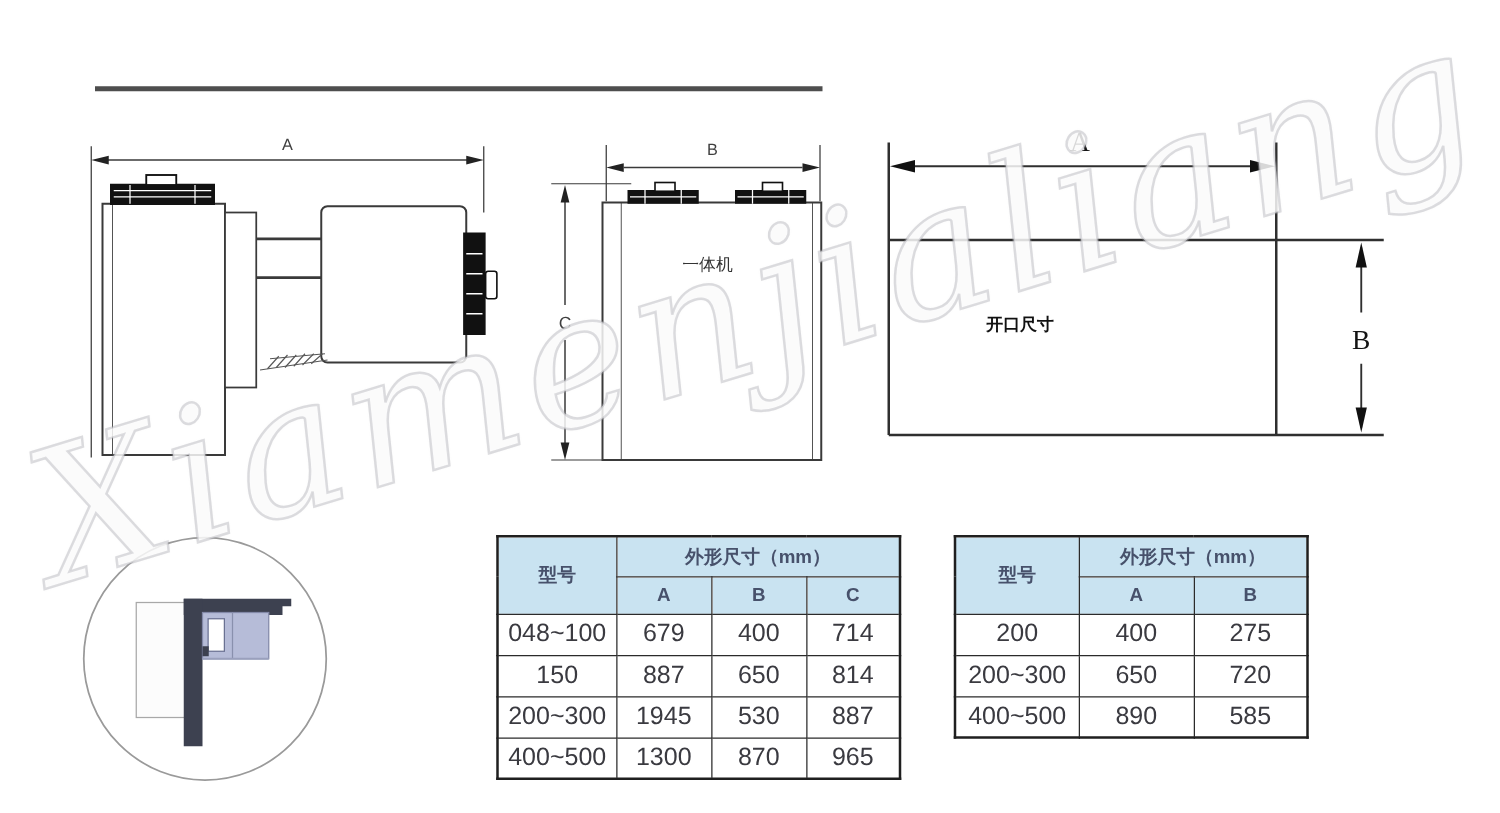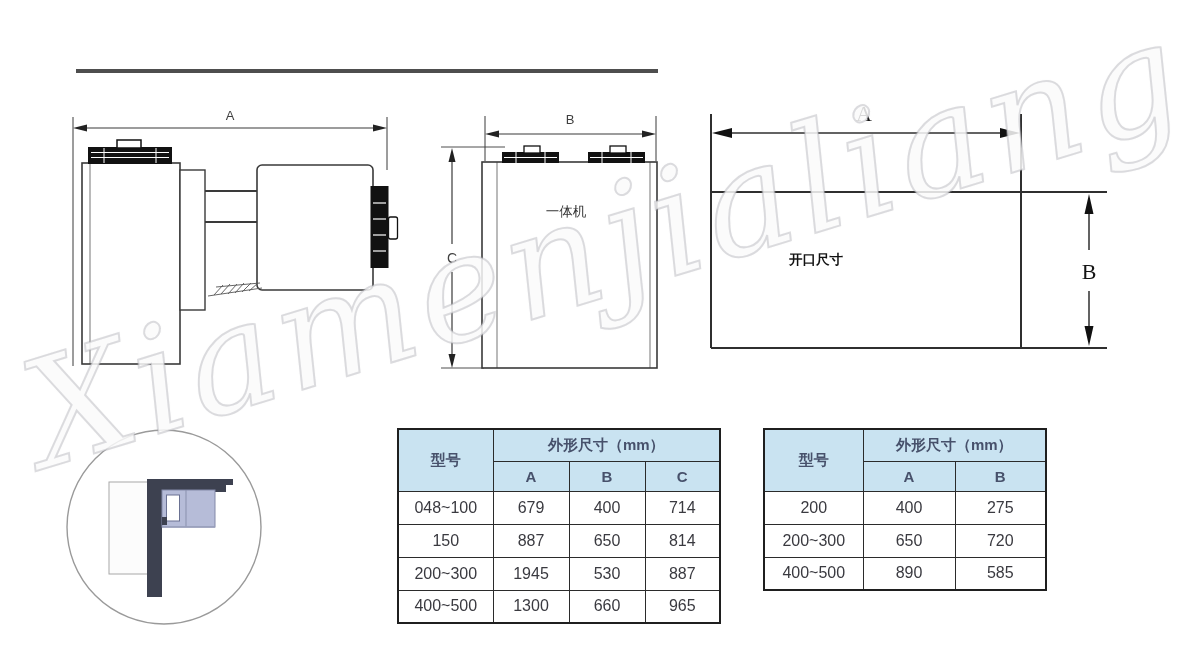--- a/index.html
+++ b/index.html
@@ -18,21 +18,21 @@
              letter-spacing:6px;white-space:nowrap;color:rgba(255,255,255,0.80);
              -webkit-text-stroke:2px rgba(168,168,175,0.38);
              text-shadow:0 0 2px rgba(175,175,180,0.25);
              transform:rotate(-17deg);transform-origin:0 100%;}
   .tbl{position:absolute;border-collapse:collapse;table-layout:fixed;background:#fff;z-index:2;}
   .tbl th,.tbl td{border:1.5px solid var(--table-border,#2b2b2b);text-align:center;
                   vertical-align:middle;padding:4px;overflow:hidden;}
   .tbl{border:2px solid #1f1f1f;}
   .tbl thead th{background:var(--table-header-bg,#c9e3f1);color:var(--header-text,#47516b);
                 font-weight:bold;font-size:15px;}
-  .tbl td{color:#3a3a40;font-size:16px;}
+  .tbl td{color:#3a3a40;font-size:20px;}
   .tbl tr.h1{height:32px;}
   .tbl tr.h2{height:30px;}
   .tbl tbody tr{height:33px;}
   .tbl-outer{left:397px;top:428px;width:322px;}
   .tbl-open{left:763px;top:428px;width:282px;}
   svg text{font-family:"Liberation Sans",sans-serif;fill:#3f3f3f;}
   .dimlabel{font-size:13px;}
   .biglabel{font-family:"Liberation Serif",serif;font-size:22px;fill:#141414;}
   .cjk{font-size:13.5px;fill:#222;}
 </style>
@@ -190,21 +190,21 @@
       </tr>
       <tr>
         <td>200~300</td>
         <td>1945</td>
         <td>530</td>
         <td>887</td>
       </tr>
       <tr>
         <td>400~500</td>
         <td>1300</td>
-        <td>660</td>
+        <td>870</td>
         <td>965</td>
       </tr>
     </tbody>
   </table>
 
   <table class="tbl tbl-open">
     <colgroup>
         <col style="width:99px">
         <col style="width:92px">
         <col style="width:91px">

